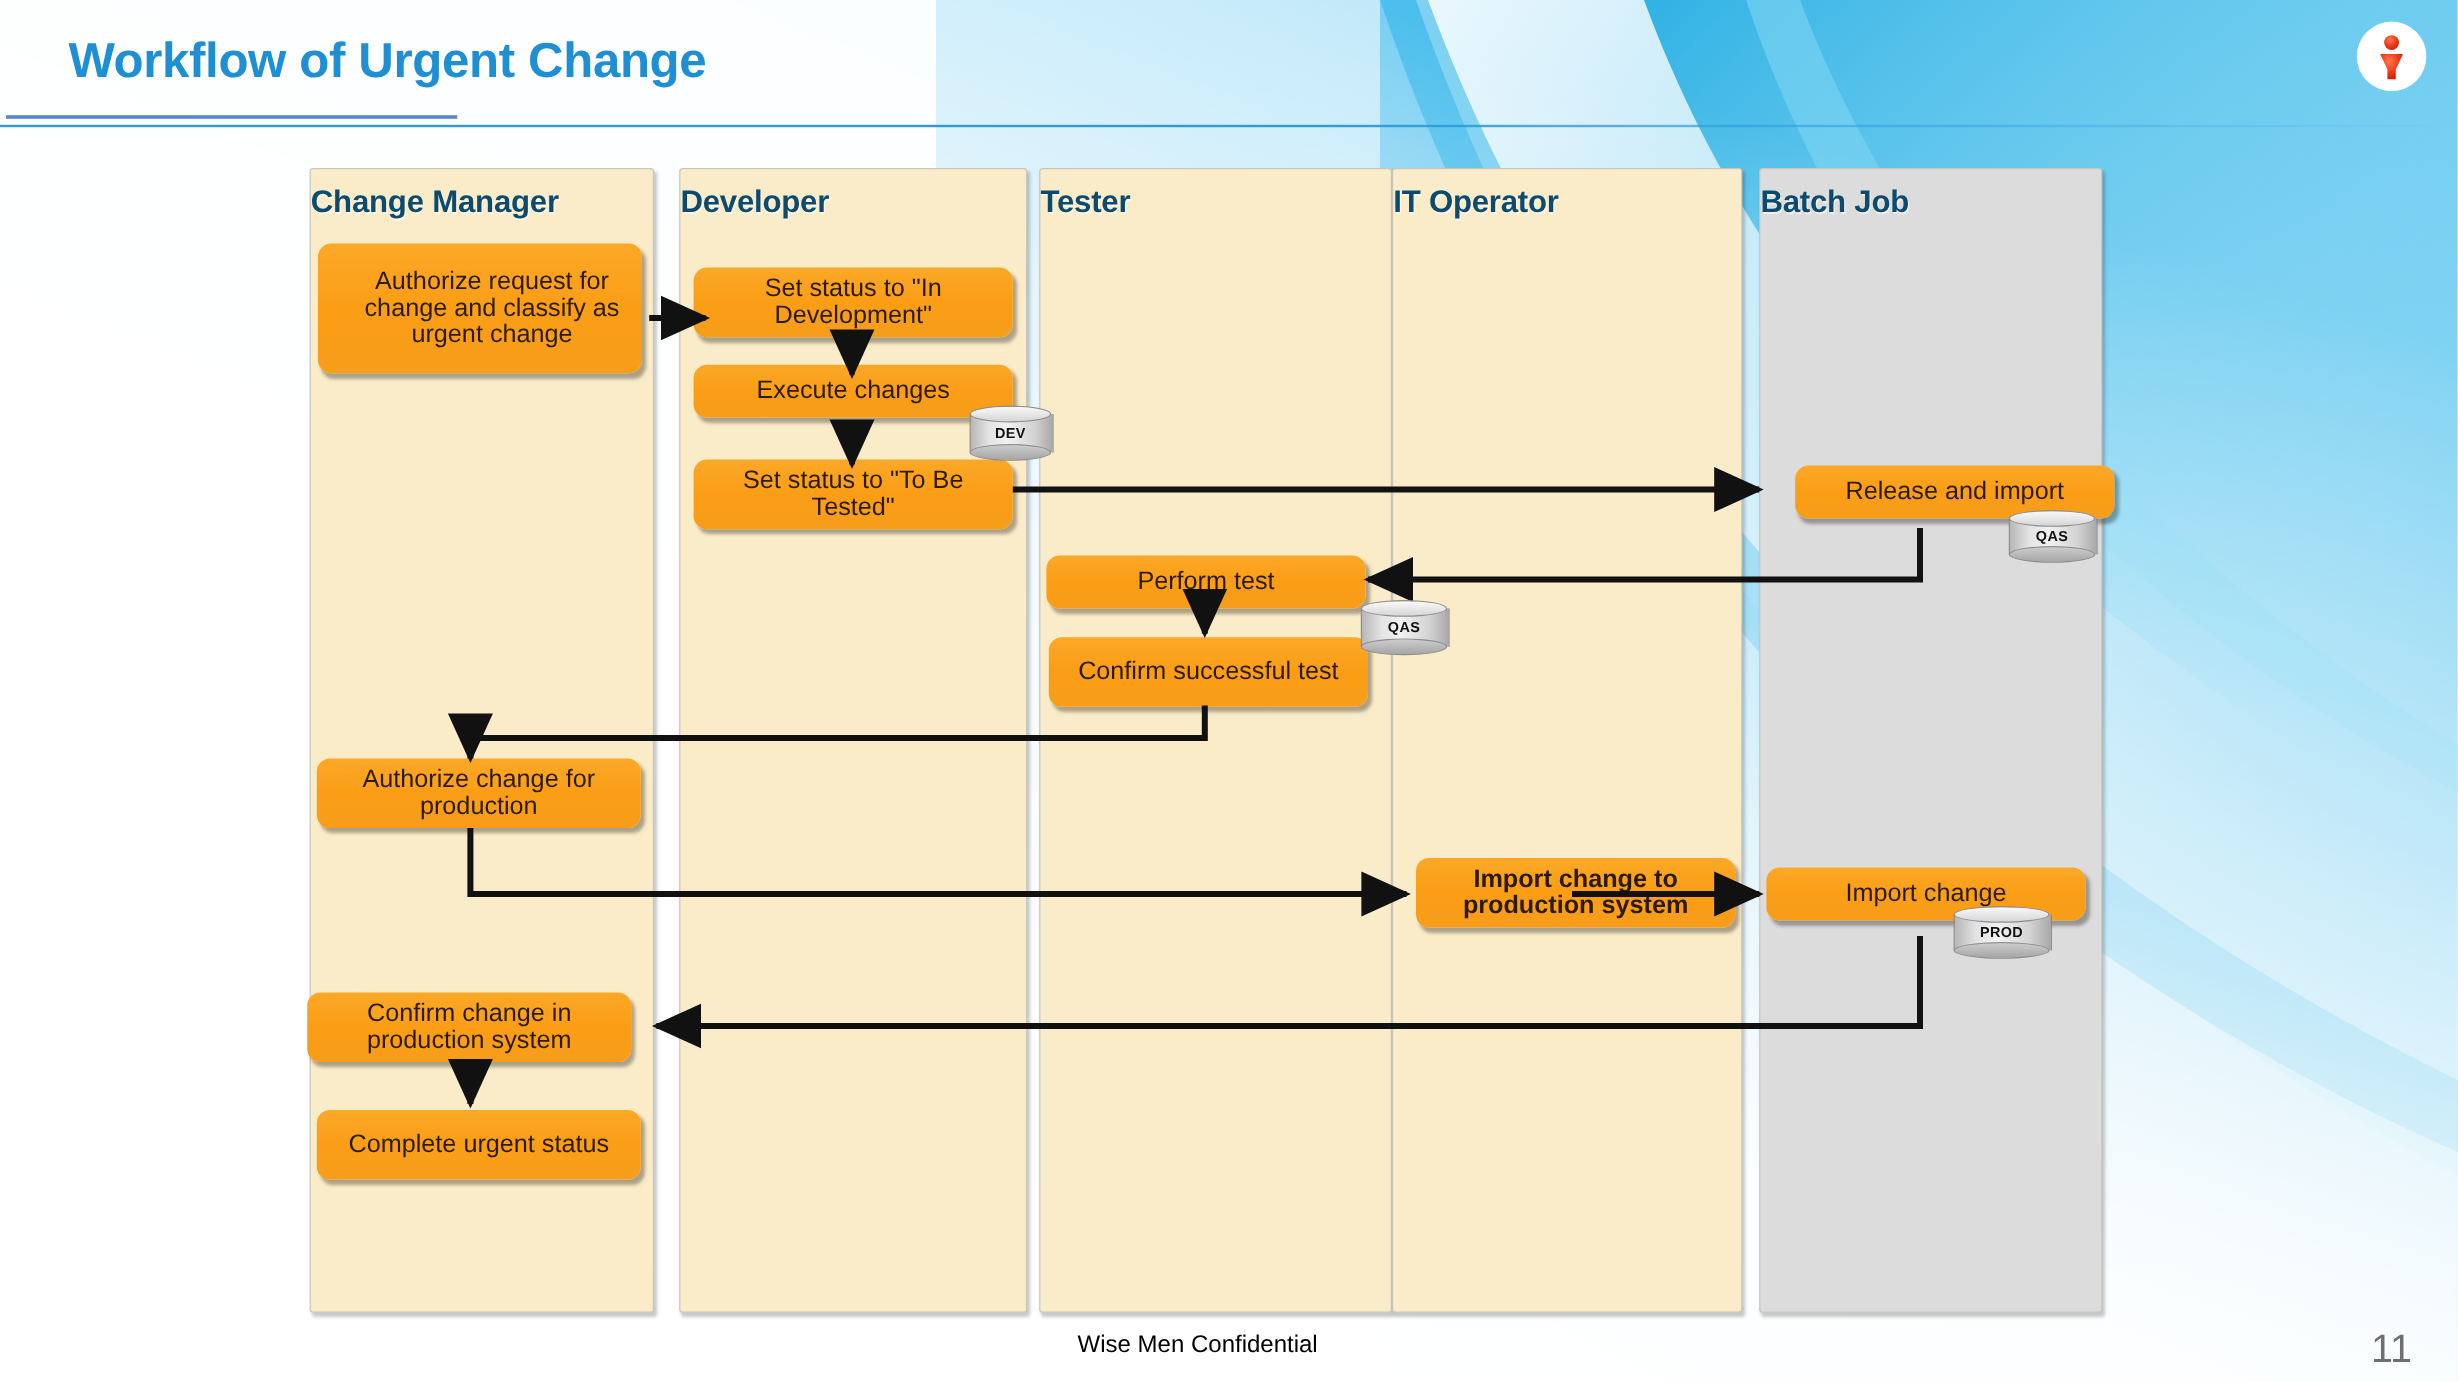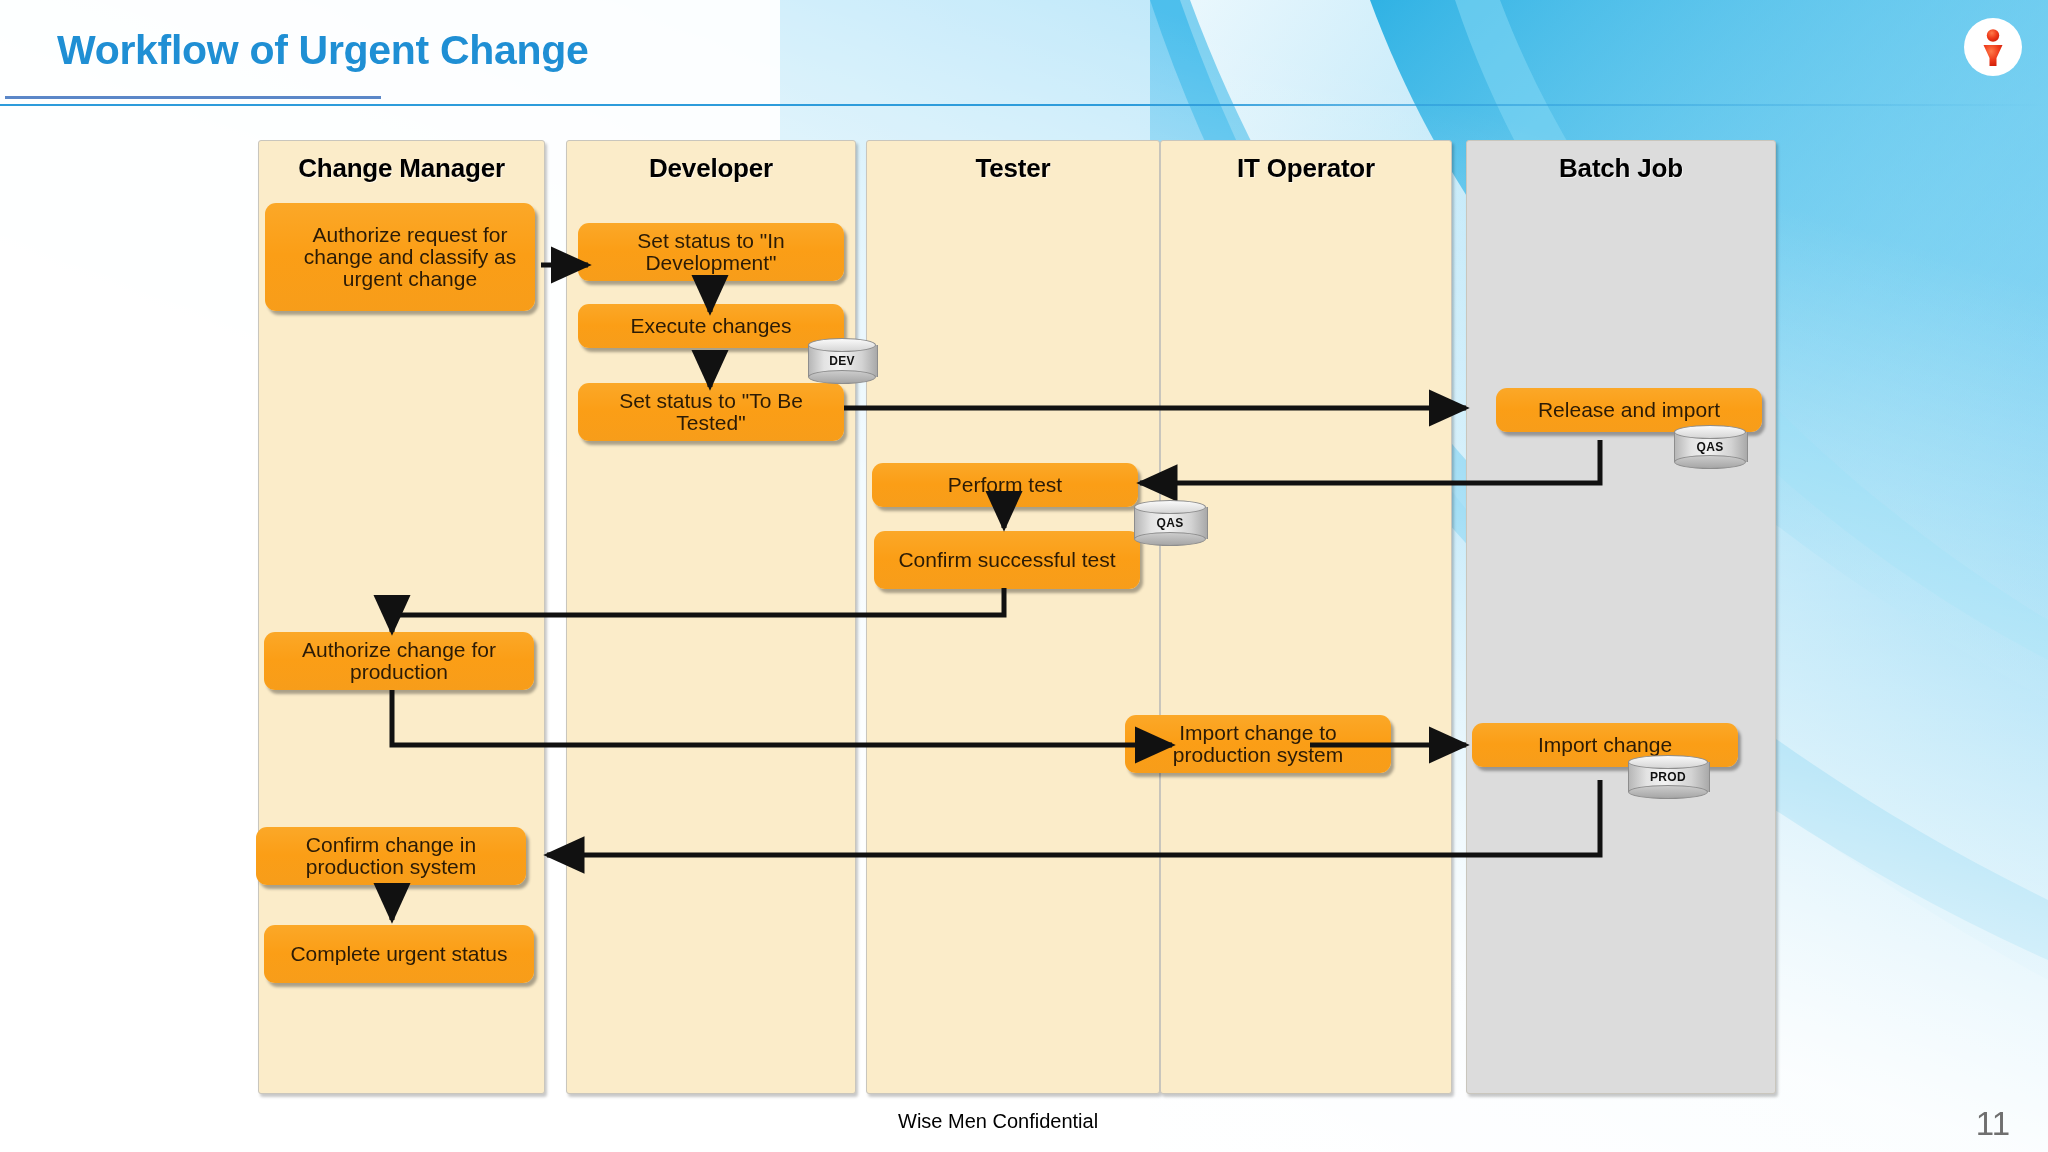--- a/index.html
+++ b/index.html
@@ -28,22 +28,22 @@
 
   
   #diagram{position:absolute;left:0;top:0;width:2048px;height:1152px;z-index:3;}
   .lane{
     position:absolute;border:1px solid #c9c6bd;border-radius:3px;
     box-shadow:2px 3px 3px rgba(0,0,0,0.22);
   }
   .lane.cream{background:#fbecc9;}
   .lane.gray{background:#dcdcdc;}
   .lane-title{
-    position:absolute;top:12px;left:0;width:100%;text-align:center;
-    font-size:26px;font-weight:bold;color:#000000;
+    position:absolute;top:12px;left:0;width:100%;
+    font-size:26px;font-weight:bold;color:#0c4a6e;
     text-shadow:1px 1px 0 rgba(255,255,255,.55);
     white-space:nowrap;letter-spacing:-0.2px;
   }
 
   
   .task{
     position:absolute;border-radius:11px;
     background:linear-gradient(to bottom,#fba828 0%,#fb9e16 48%,#f79d1a 100%);
     box-shadow:3px 4px 3px rgba(0,0,0,0.32);
     display:flex;align-items:center;justify-content:center;
@@ -155,21 +155,21 @@
   </div>
   <div class="lane cream" style="left:566px;top:140px;width:288px;height:952px;">
     <div class="lane-title">Developer</div>
   </div>
   <div class="lane cream" style="left:866px;top:140px;width:292px;height:952px;">
     <div class="lane-title">Tester</div>
   </div>
   <div class="lane cream" style="left:1160px;top:140px;width:290px;height:952px;">
     <div class="lane-title">IT Operator</div>
   </div>
-  <div class="lane gray" style="left:1466px;top:140px;width:284px;height:952px;padding-left:24px;">
+  <div class="lane gray" style="left:1466px;top:140px;width:284px;height:952px;">
     <div class="lane-title">Batch Job</div>
   </div>
 
   <svg id="connectors" viewBox="0 0 2048 1152">
     <defs>
       <marker id="arrR" viewBox="0 0 12 12" refX="10" refY="6" markerWidth="9" markerHeight="9" orient="auto-start-reverse">
         <path d="M0,1 L11,6 L0,11 z" fill="#111"></path>
       </marker>
     </defs>
     <g stroke="#111" stroke-width="5" fill="none" marker-end="url(#arrR)">
@@ -223,21 +223,21 @@
   </div>
 
   <div class="task" style="left:874px;top:531px;width:266px;height:58px;">
     <span>Confirm successful test</span>
   </div>
 
   <div class="task" style="left:264px;top:632px;width:270px;height:58px;">
     <span>Authorize change for production</span>
   </div>
 
-  <div class="task" style="left:1125px;top:715px;width:266px;height:58px;">
+  <div class="task" style="left:1180px;top:715px;width:266px;height:58px;font-weight:bold;">
     <span>Import change to production system</span>
   </div>
 
   <div class="task" style="left:1472px;top:723px;width:266px;height:44px;">
     <span>Import change</span>
   </div>
 
   <div class="task" style="left:256px;top:827px;width:270px;height:58px;align-items:center;">
     <span>Confirm change in production system</span>
   </div>

